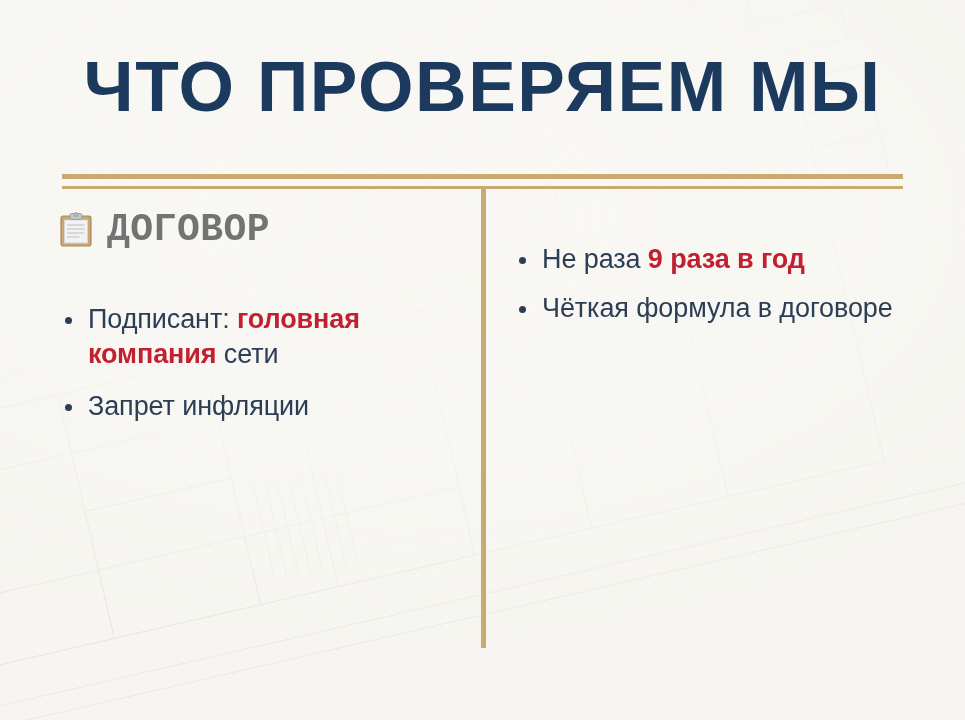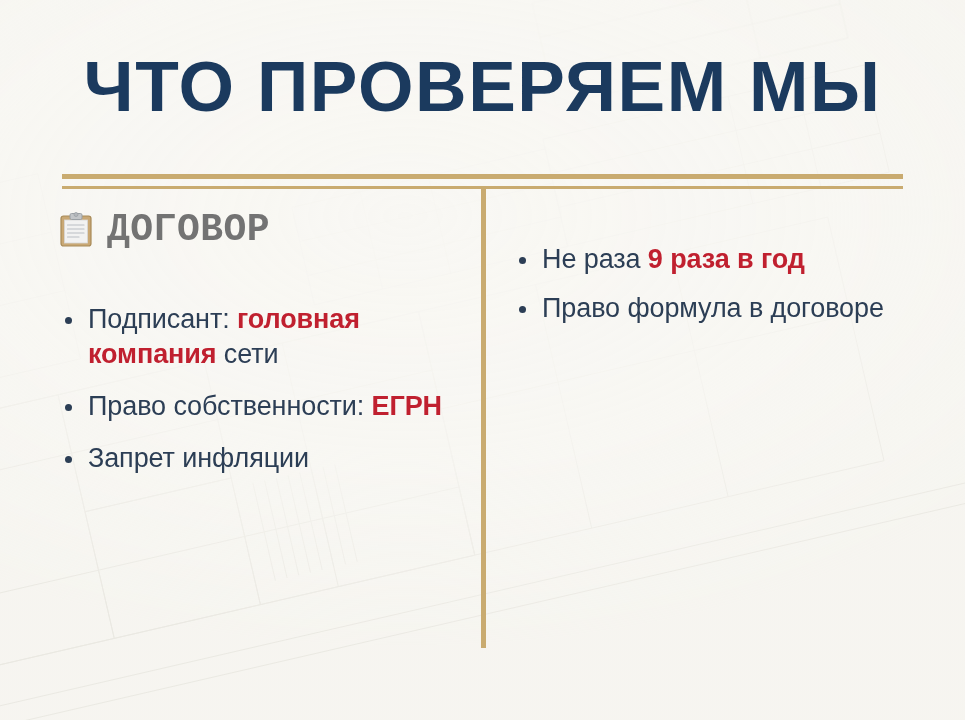--- a/index.html
+++ b/index.html
@@ -261,35 +261,32 @@
             </g>
           </svg>
           <span class="head-text">ДОГОВОР</span>
         </div>
 
         <ul class="bullets">
           <li>
             <span>Подписант: </span><span class="hl">головная компания</span><span> сети</span>
           </li>
           <li>
-            <span>Право собственности: </span><span class="hl">ЕГРН</span>
-          </li>
-          <li>
             <span>Запрет инфляции</span>
           </li>
         </ul>
       </div>
 
       <div class="col col-right">
 
         <ul class="bullets">
           <li>
             <span>Не раза </span><span class="hl">9 раза в год</span>
           </li>
           <li>
-            <span>Право формула в договоре</span>
+            <span>Чёткая формула в договоре</span>
           </li>
         </ul>
       </div>
 
     </div>
   </div>
 </div>
 
 </body></html>

